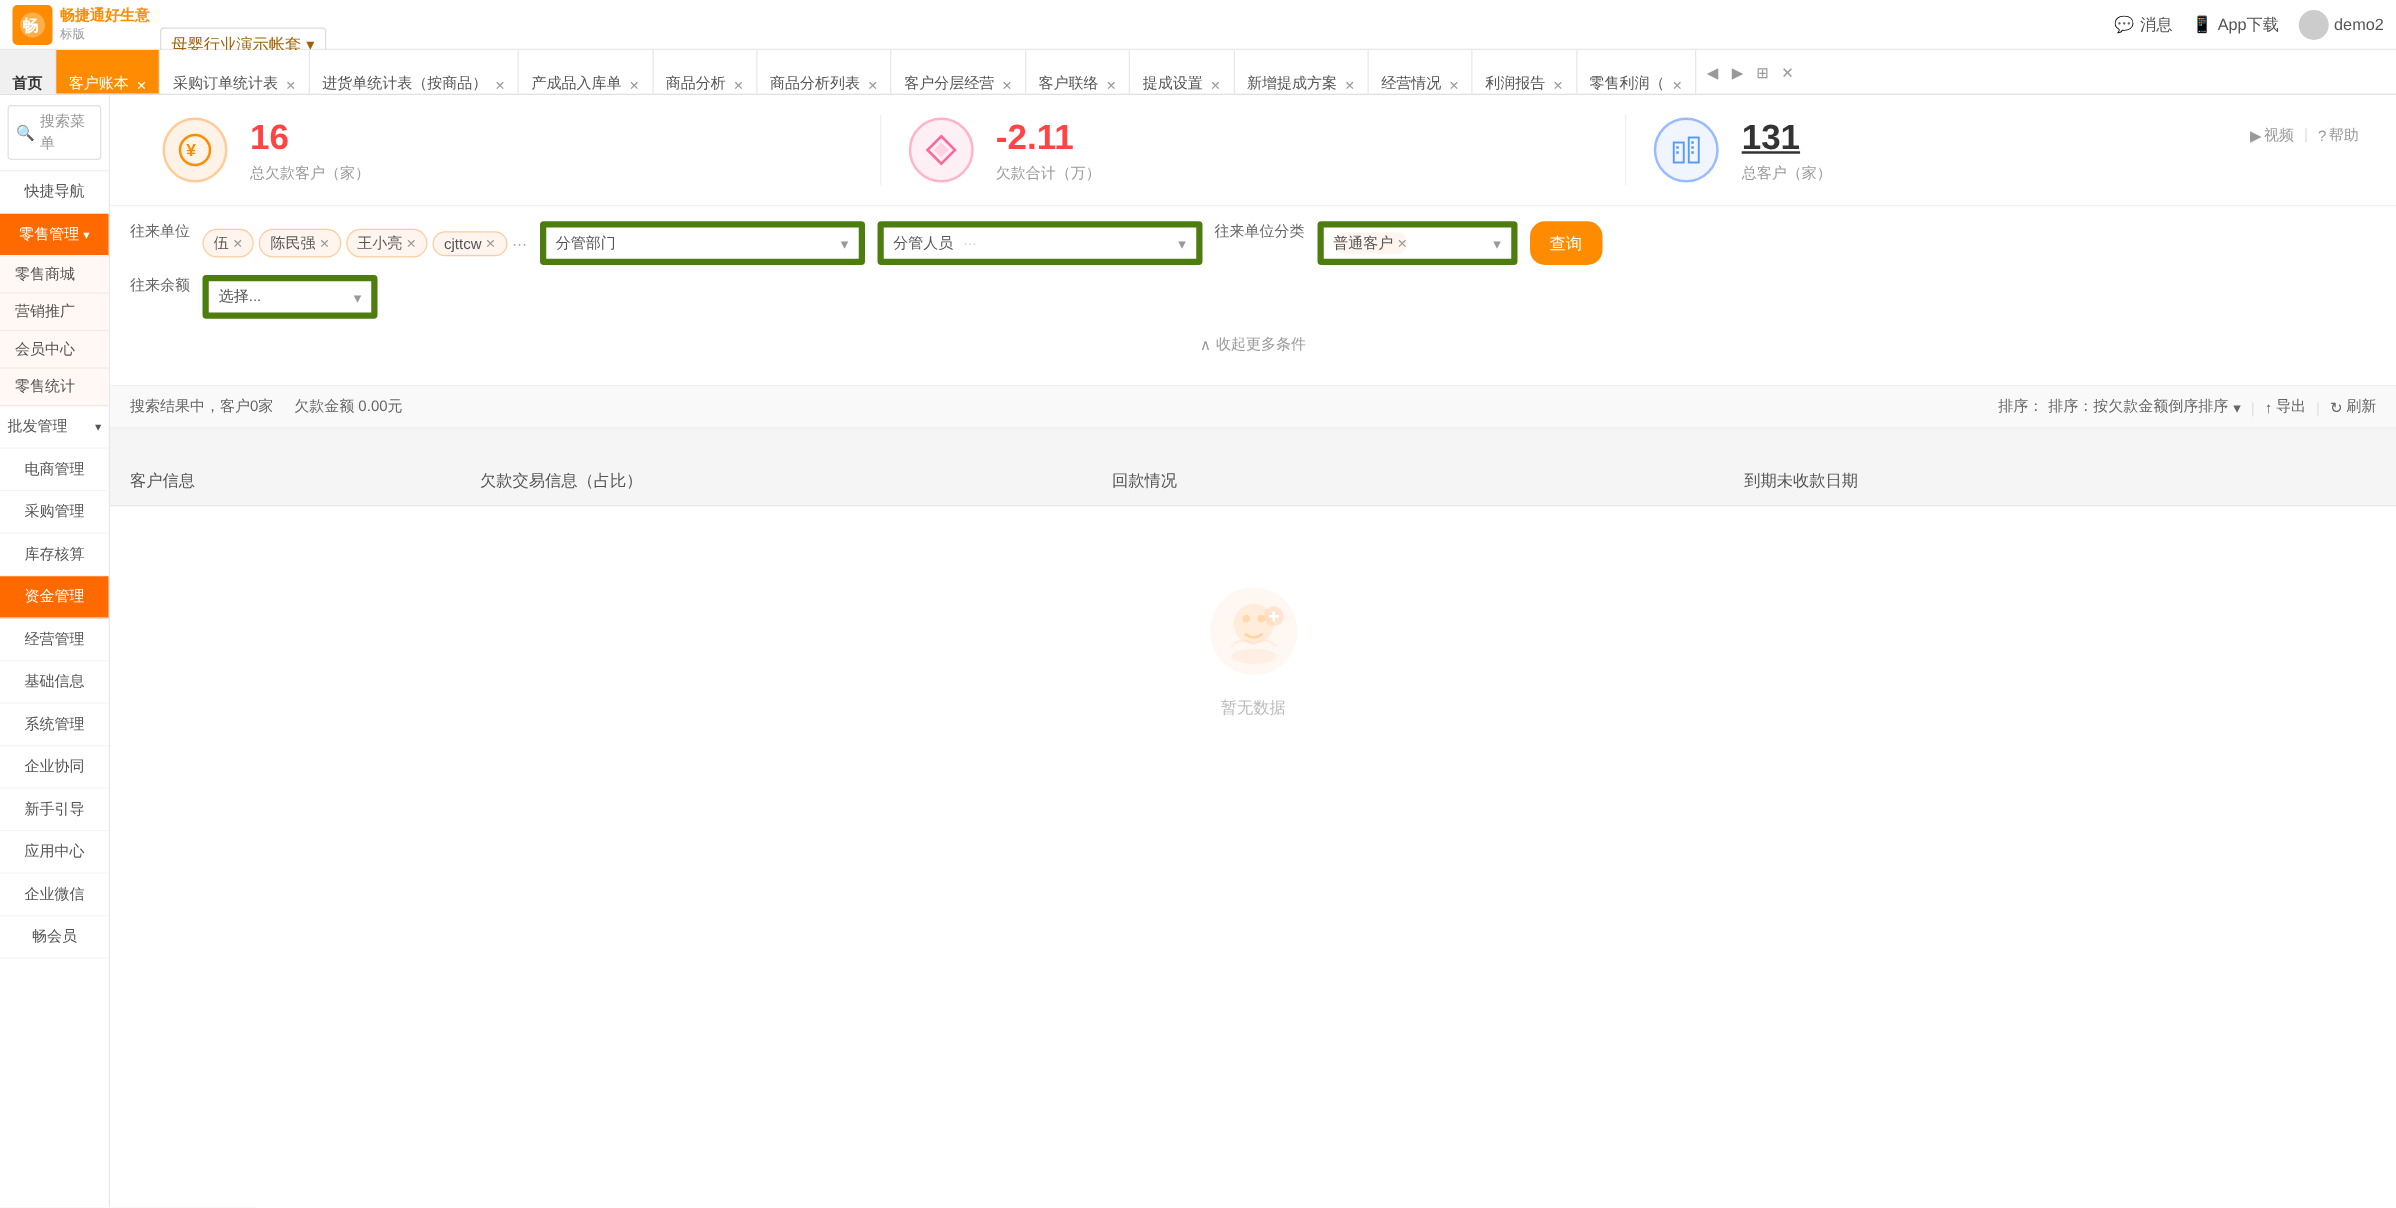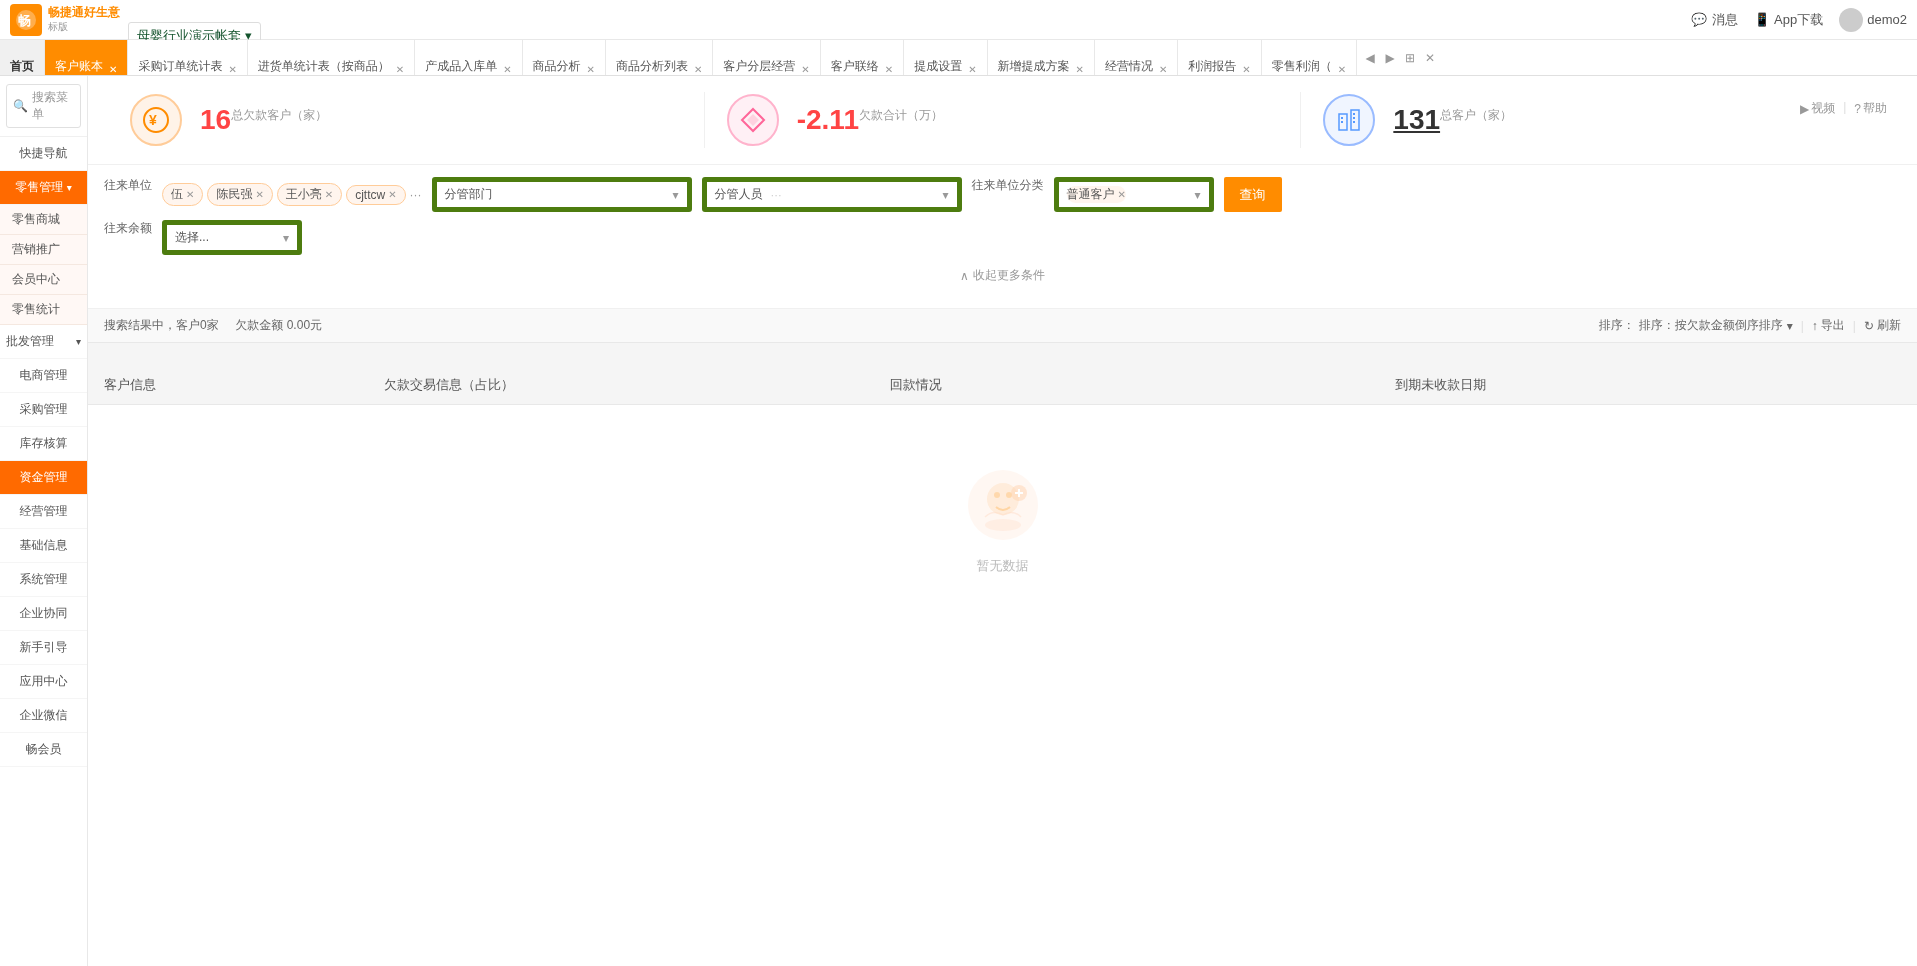--- a/index.html
+++ b/index.html
@@ -14,21 +14,21 @@
       padding: 0 10px;
       border-bottom: 1px solid #e8e8e8;
       justify-content: space-between;
       flex-shrink: 0;
     }
     .top-bar-left { display: flex; align-items: center; gap: 8px; }
     .logo-area { display: flex; align-items: center; gap: 6px; }
     .logo-icon { width: 32px; height: 32px; background: #ff8c00; border-radius: 4px; display: flex; align-items: center; justify-content: center; }
     .logo-text { font-size: 12px; color: #ff8c00; font-weight: bold; line-height: 1.2; }
     .logo-sub { font-size: 10px; color: #999; }
-    .top-bar-dropdown { display: flex; align-items: center; gap: 4px; font-size: 13px; color: #14532d; cursor: pointer; padding: 4px 8px; border: 1px solid #ddd; border-radius: 3px; margin-top: 32px; }
+    .top-bar-dropdown { display: flex; align-items: center; gap: 4px; font-size: 13px; color: #a16207; cursor: pointer; padding: 4px 8px; border: 1px solid #ddd; border-radius: 3px; margin-top: 32px; }
     .top-bar-right { display: flex; align-items: center; gap: 16px; font-size: 13px; color: #555; }
     .top-bar-right span { cursor: pointer; display: flex; align-items: center; gap: 4px; }
     .avatar { width: 24px; height: 24px; background: #ccc; border-radius: 50%; display: inline-block; }
 
     
     .nav-tabs {
       background: #fff;
       height: 36px;
       display: flex;
       align-items: center;
@@ -133,21 +133,21 @@
       padding: 0 20px;
       border-right: 1px solid #f0f0f0;
       position: relative;
     }
     .stat-block:last-child { border-right: none; }
     .stat-icon { width: 56px; height: 56px; display: flex; align-items: center; justify-content: center; }
     .stat-icon-circle { width: 52px; height: 52px; border-radius: 50%; display: flex; align-items: center; justify-content: center; font-size: 22px; }
     .stat-icon-orange { background: #fff3e8; color: #ff8c00; border: 2px solid #ffcc99; }
     .stat-icon-pink { background: #fff0f5; color: #ff6699; border: 2px solid #ffb3cc; }
     .stat-icon-blue { background: #f0f5ff; color: #5599ff; border: 2px solid #99bbff; }
-    .stat-text { display: flex; }
+    .stat-text { display: flex; flex-direction: column; }
     .stat-value { font-size: 28px; font-weight: bold; color: #ff4444; line-height: 1.2; }
     .stat-value.negative { color: #ff4444; }
     .stat-value.black { color: #333; text-decoration: underline; cursor: pointer; }
     .stat-label { font-size: 12px; color: #999; margin-top: 4px; }
     .stat-actions { position: absolute; right: 10px; top: 8px; display: flex; gap: 8px; font-size: 12px; color: #999; }
     .stat-action-btn { cursor: pointer; display: flex; align-items: center; gap: 2px; }
 
     
     .filters-area {
       background: #fff;
@@ -250,21 +250,21 @@
       position: relative;
     }
     .empty-icon-svg { opacity: 0.5; }
     .empty-text { font-size: 13px; color: #bbb; }
 
     
     .query-btn {
       background: #ff8c00;
       color: #fff;
       border: none;
-      border-radius: 2px;
+      border-radius: 12px;
       padding: 5px 16px;
       font-size: 13px;
       cursor: pointer;
     }
   </style>
 </head>
 <body>
 
 <div class="top-bar">
   <div class="top-bar-left">

